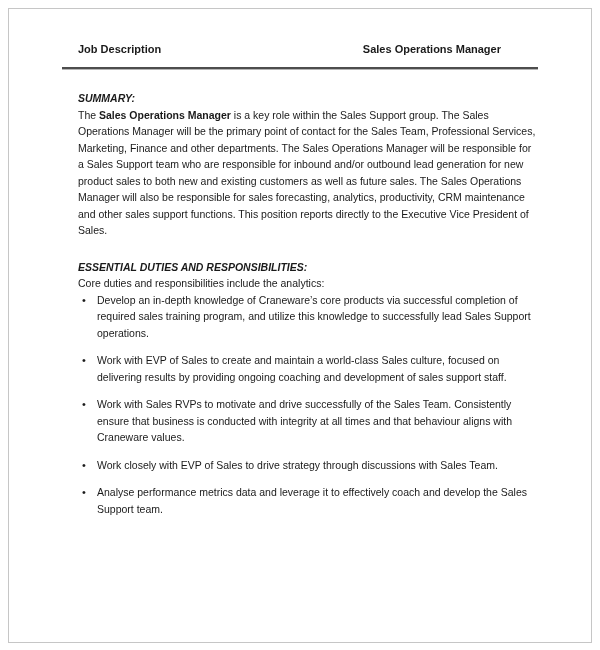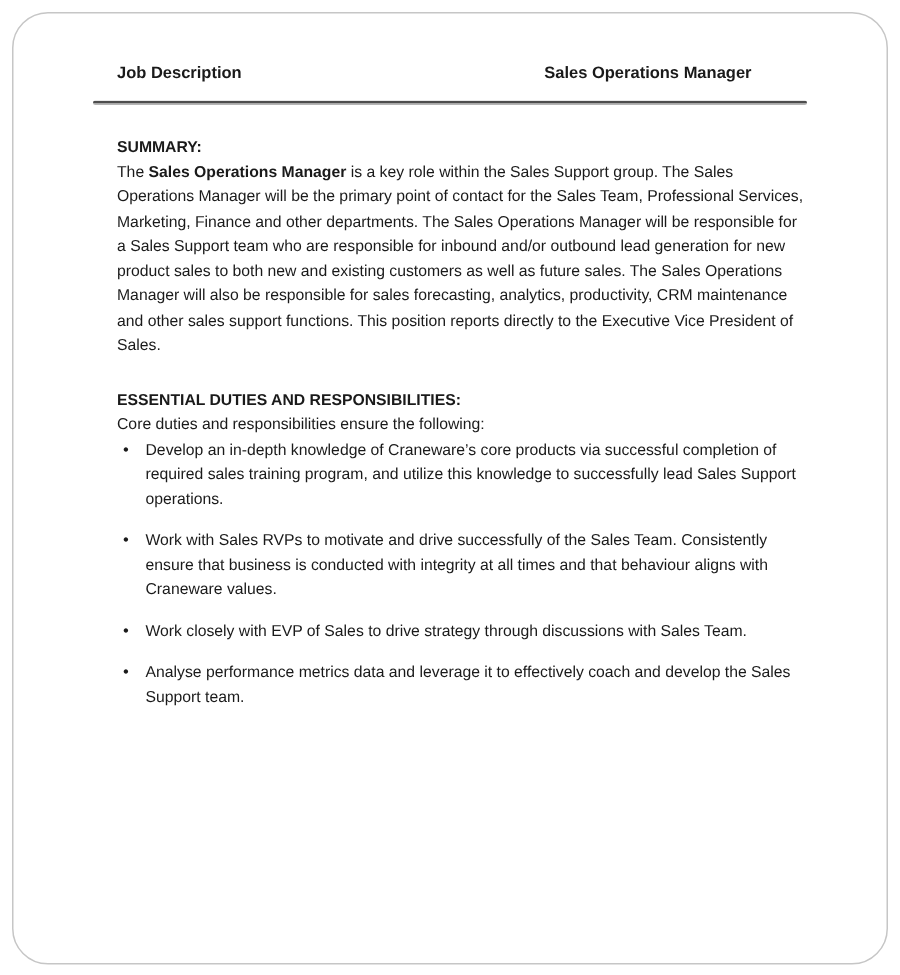--- a/index.html
+++ b/index.html
@@ -1,15 +1,15 @@
 <!DOCTYPE html>
 <html><head>
 <meta charset="utf-8">
 <style>
-  * { margin: 0; padding: 0; box-sizing: border-box; border-radius: 24px; }
+  * { margin: 0; padding: 0; box-sizing: border-box; }
   html, body {
     width: 600px; height: 650px;
     background: #ffffff;
     font-family: "Liberation Sans", "DejaVu Sans", sans-serif;
     overflow: hidden;
   }
   .page {
     position: absolute;
     left: 8px; top: 8px;
     width: 584px; height: 635px;
@@ -44,20 +44,21 @@
   }
   .doc-body {
     margin: 20px 53px 0 69px;
     width: 459px;
     font-size: 10.5px;
     line-height: 16.5px;
     color: #1a1a1a;
   }
   .sec-heading {
     font-weight: bold;
+    font-style: italic;
   }
   .para b { font-weight: bold; }
   .duties-block {
     margin-top: 20px;
   }
   ul.duty-list {
     list-style: none;
   }
   ul.duty-list li {
     position: relative;
@@ -88,24 +89,25 @@
 
   <div class="doc-body">
 
     <div class="summary-block">
       <div class="sec-heading">SUMMARY:</div>
       <div class="para"><span>The </span><b>Sales Operations Manager</b><span> is a key role within the Sales Support group.  The Sales Operations Manager will be the primary point of contact for the Sales Team, Professional Services, Marketing, Finance and other departments. The Sales Operations Manager will be responsible for a Sales Support team who are responsible for inbound and/or outbound lead generation for new product sales to both new and existing customers as well as future sales. The Sales Operations  Manager will also be responsible for sales forecasting, analytics, productivity, CRM maintenance and other sales support functions.  This position reports directly to the Executive Vice President of Sales.</span></div>
     </div>
 
     <div class="duties-block">
       <div class="sec-heading">ESSENTIAL DUTIES AND RESPONSIBILITIES:</div>
-      <div class="para">Core duties and responsibilities ensure the following:</div>
+      <div class="para">Core duties and responsibilities include the analytics:</div>
 
       <ul class="duty-list">
         <li>Develop an in-depth knowledge of Craneware’s core products via successful completion of required sales training program, and utilize this knowledge to successfully lead Sales Support operations.</li>
+        <li>Work with EVP of Sales to create and maintain a world-class Sales culture, focused on delivering results by providing ongoing coaching and development of sales support staff.</li>
         <li>Work with Sales RVPs to motivate and drive successfully of the Sales Team. Consistently ensure that business is conducted with integrity at all times and that behaviour aligns with Craneware values.</li>
         <li>Work closely with EVP of Sales to drive strategy through discussions with Sales Team.</li>
         <li>Analyse performance metrics data and leverage it to effectively coach and develop the Sales Support team.</li>
       </ul>
     </div>
 
   </div>
 </div>
 
 </body></html>

